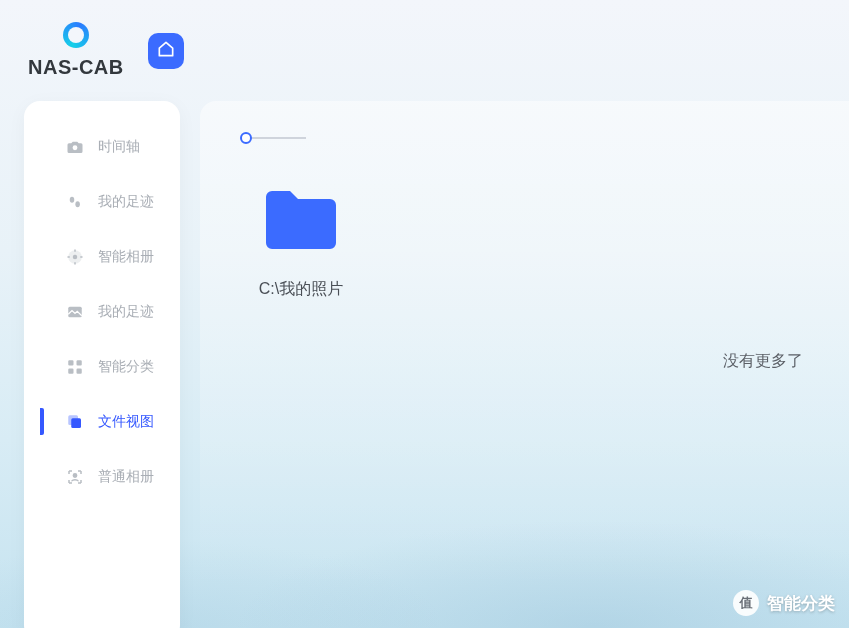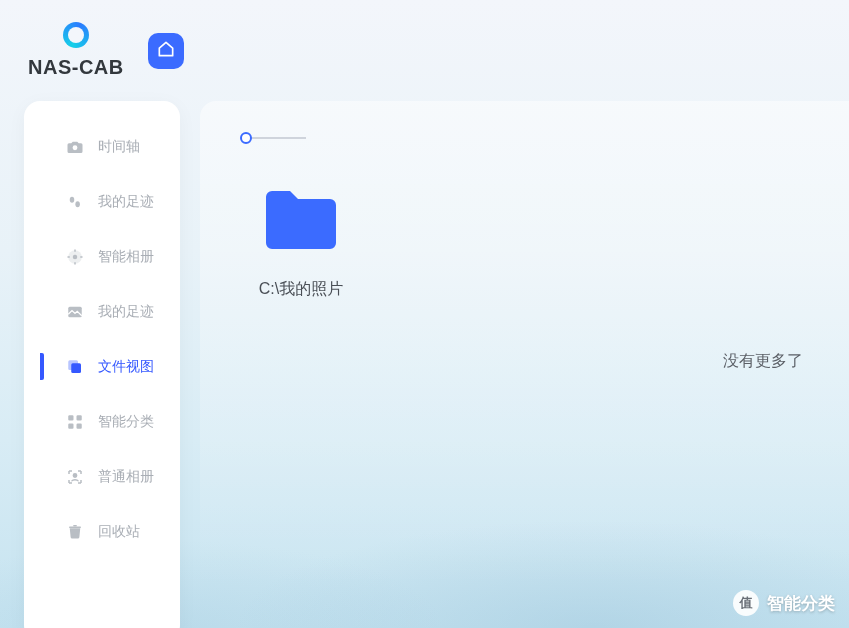--- a/index.html
+++ b/index.html
@@ -149,64 +149,54 @@
     <div class="sb-item">
       <span class="sb-icon">
         <svg width="18" height="18" viewBox="0 0 24 24" fill="currentColor">
             <rect x="3" y="5" width="18" height="14" rx="2"></rect>
             <path d="M3 15l5-5 4 4 3-3 6 6" stroke="#fff" stroke-width="1.6" fill="none"></path>
           </svg>
       </span>
       <span class="sb-label">我的足迹</span>
     </div>
 
-    <div class="sb-item active">
-      <span class="sb-icon">
-        <svg width="18" height="18" viewBox="0 0 24 24" fill="currentColor">
-            <rect x="3" y="3" width="13" height="13" rx="2" opacity=".35"></rect>
-            <rect x="7" y="7" width="13" height="13" rx="2"></rect>
-          </svg>
-      </span>
-      <span class="sb-label">文件视图</span>
-    </div>
-
     <div class="sb-item">
       <span class="sb-icon">
         <svg width="18" height="18" viewBox="0 0 24 24" fill="currentColor">
             <rect x="3" y="3" width="7" height="7" rx="1.5"></rect>
             <rect x="14" y="3" width="7" height="7" rx="1.5"></rect>
             <rect x="3" y="14" width="7" height="7" rx="1.5"></rect>
             <rect x="14" y="14" width="7" height="7" rx="1.5"></rect>
           </svg>
       </span>
       <span class="sb-label">智能分类</span>
     </div>
 
+    <div class="sb-item active">
+      <span class="sb-icon">
+        <svg width="18" height="18" viewBox="0 0 24 24" fill="currentColor">
+            <rect x="3" y="3" width="13" height="13" rx="2" opacity=".35"></rect>
+            <rect x="7" y="7" width="13" height="13" rx="2"></rect>
+          </svg>
+      </span>
+      <span class="sb-label">文件视图</span>
+    </div>
+
     <div class="sb-item">
       <span class="sb-icon">
         <svg width="18" height="18" viewBox="0 0 24 24" fill="none" stroke="currentColor" stroke-width="2">
             <path d="M4 4h4M4 4v4M20 4h-4M20 4v4M4 20h4M4 20v-4M20 20h-4M20 20v-4"></path>
             <circle cx="12" cy="10" r="2.2" fill="currentColor"></circle>
             <path d="M8 17c1-2 7-2 8 0" stroke-linecap="round"></path>
           </svg>
       </span>
       <span class="sb-label">普通相册</span>
     </div>
 
 
-    <div class="sb-item">
-      <span class="sb-icon">
-        <svg width="18" height="18" viewBox="0 0 24 24" fill="currentColor">
-            <path d="M5 7h14l-1.2 12a2 2 0 01-2 1.8H8.2a2 2 0 01-2-1.8L5 7z"></path>
-            <rect x="4" y="4.5" width="16" height="2" rx="1"></rect>
-            <rect x="9.5" y="2.5" width="5" height="2" rx="1"></rect>
-          </svg>
-      </span>
-      <span class="sb-label">回收站</span>
-    </div>
 
   </div>
 
   <div class="main">
     <div class="slider-wrap">
       <div class="slider-track">
           <div class="slider-thumb"></div>
         </div>
     </div>
 

